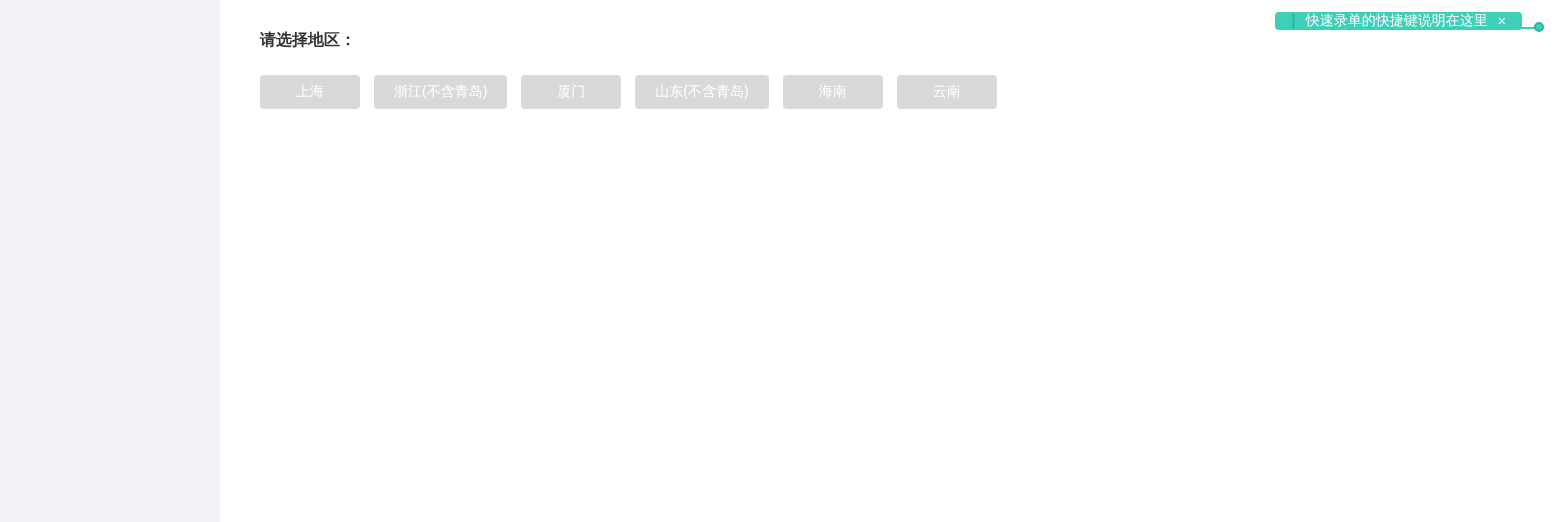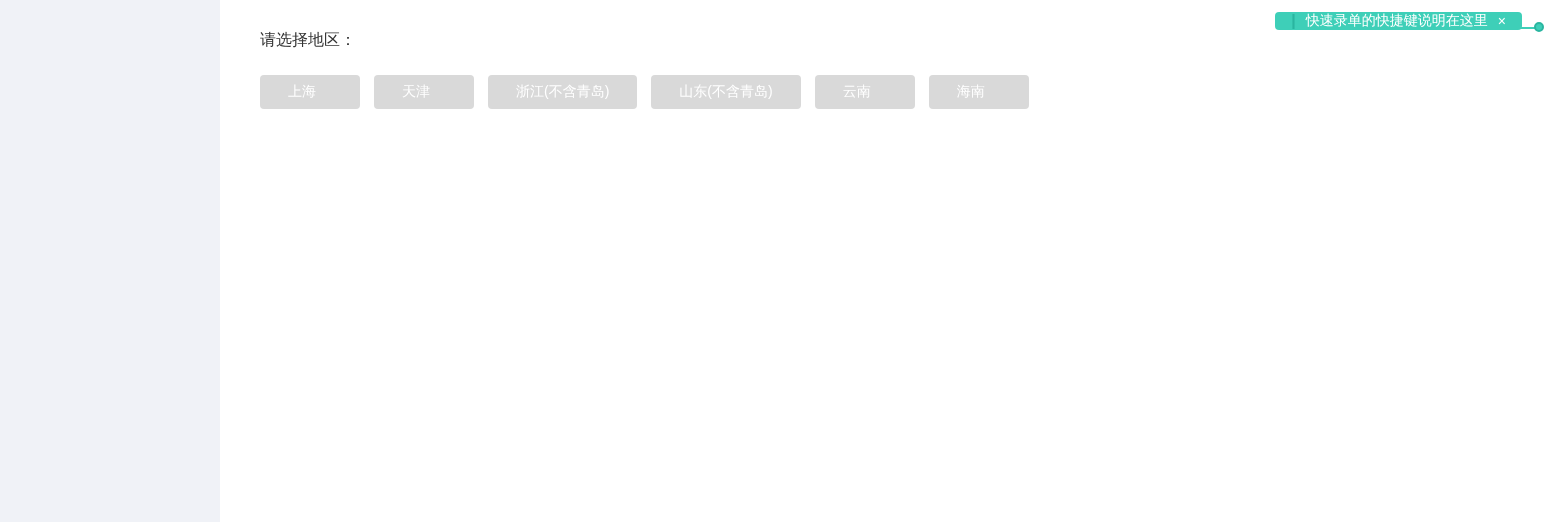--- a/index.html
+++ b/index.html
@@ -33,39 +33,39 @@
       right: 0;
       bottom: 0;
       background: #ffffff;
       padding: 30px 40px;
     }
 
     .page-title {
       font-size: 16px;
       color: #333333;
       margin-bottom: 24px;
-      font-weight: normal;
+      font-weight: bold;
     }
 
     .region-buttons {
       display: flex;
       flex-wrap: wrap;
       gap: 14px;
     }
 
     .region-btn {
       background: #d9d9d9;
       border: none;
       border-radius: 4px;
       color: #ffffff;
       font-size: 14px;
-      padding: 8px 28px;
+      padding: 8px 20px;
       cursor: pointer;
       min-width: 100px;
-      text-align: left;
+      text-align: center;
       font-family: "Microsoft YaHei", "PingFang SC", sans-serif;
     }
 
     .tooltip-banner {
       position: absolute;
       top: 12px;
       right: 40px;
       background: #3ecfb8;
       color: #ffffff;
       padding: 0 16px;
@@ -115,25 +115,25 @@
   </style>
 </head>
 <body>
 
 <div class="sidebar"></div>
 
 <div class="main-content">
   <div class="page-title">请选择地区：</div>
   <div class="region-buttons" id="region-buttons">
       <button class="region-btn">上海</button>
-      <button class="region-btn">天津</button>
       <button class="region-btn">浙江(不含青岛)</button>
+      <button class="region-btn">厦门</button>
       <button class="region-btn">山东(不含青岛)</button>
+      <button class="region-btn">海南</button>
       <button class="region-btn">云南</button>
-      <button class="region-btn">海南</button>
     </div>
 </div>
 
 <div class="tooltip-banner">
   <span>快速录单的快捷键说明在这里</span>
   <button class="tooltip-close">×</button>
 </div>
 <div class="tooltip-connector"></div>
 <div class="tooltip-dot"></div>
 

